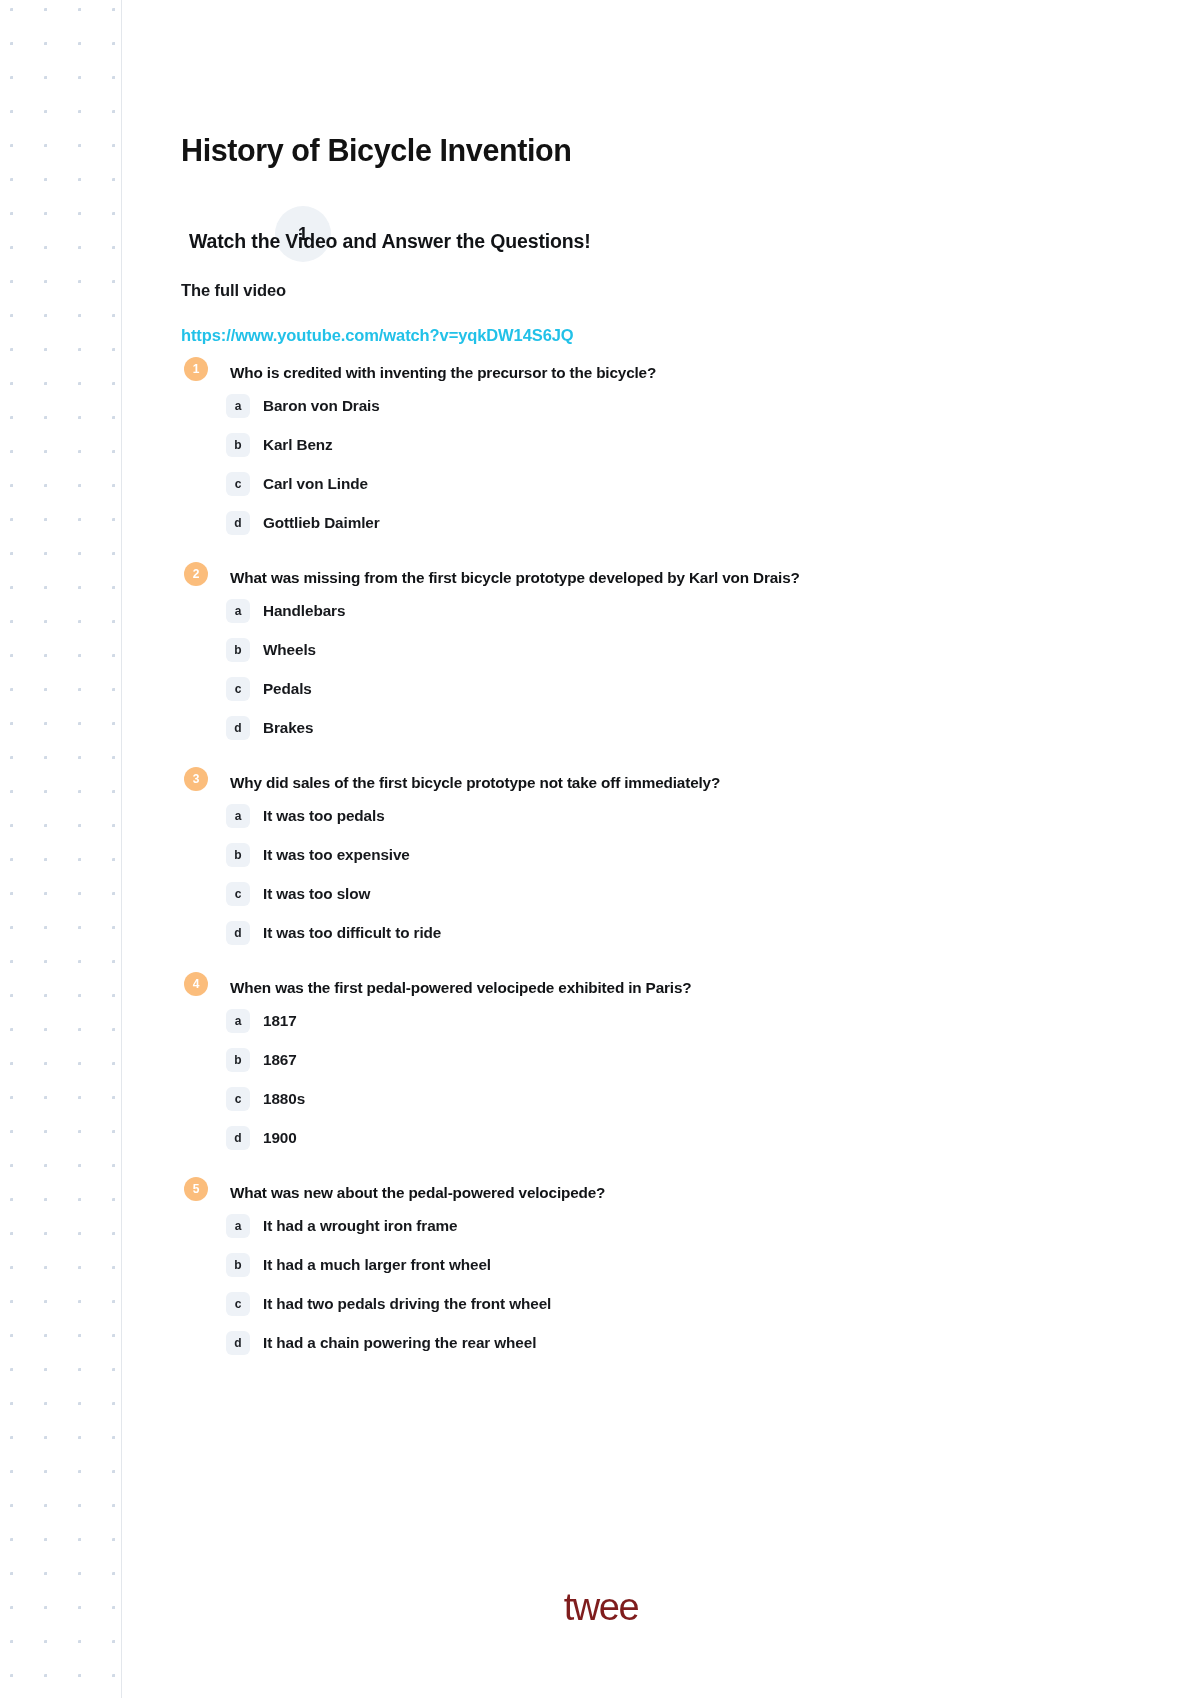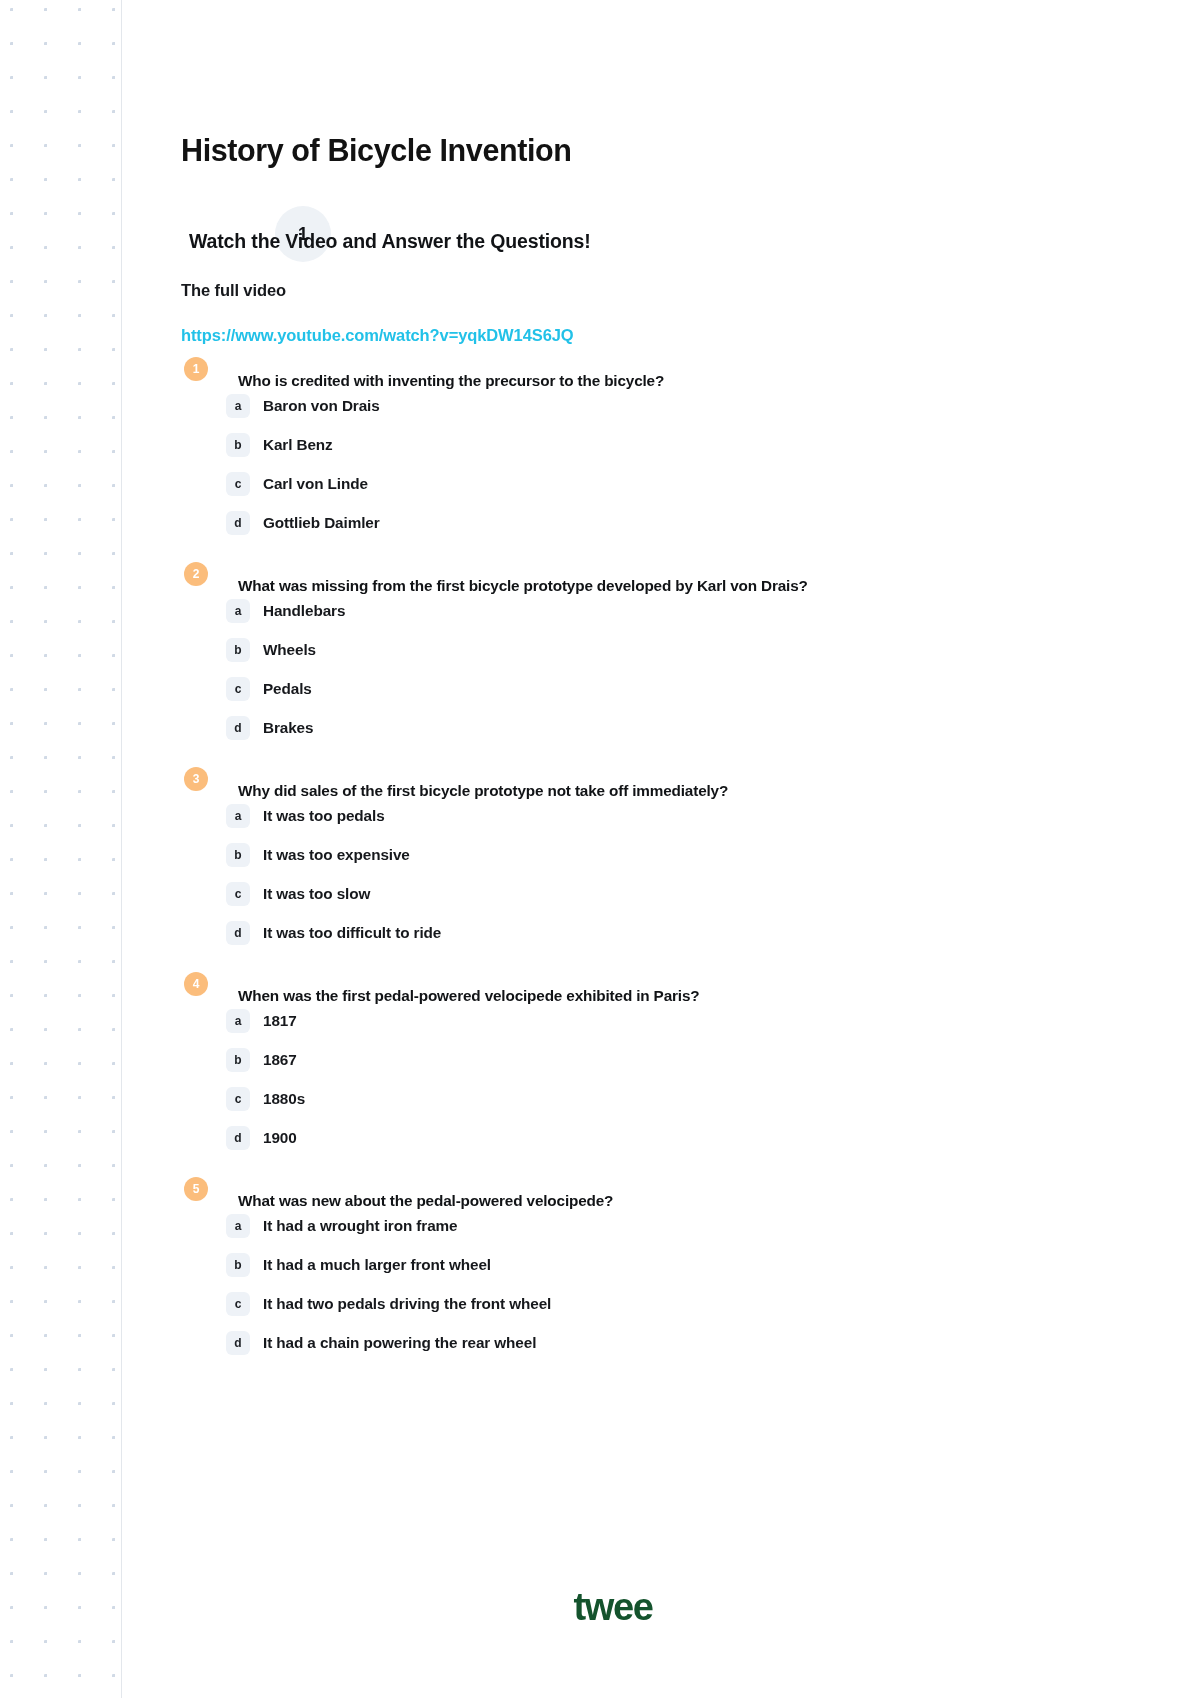--- a/index.html
+++ b/index.html
@@ -155,21 +155,21 @@
     display: flex;
     align-items: center;
     justify-content: center;
     font-size: 12px;
     font-weight: 800;
     color: #ffffff;
     line-height: 1;
   }
 
   .q-text {
-    margin: 12px;
+    margin: 4px;
     padding-left: 45px;
     font-size: 15.3px;
     font-weight: 800;
     color: #111316;
     letter-spacing: -0.15px;
     line-height: 24px;
     white-space: nowrap;
   }
 
   .options {
@@ -207,28 +207,28 @@
     font-size: 15.3px;
     font-weight: 600;
     color: #16181c;
     letter-spacing: -0.1px;
     white-space: nowrap;
   }
 
   
   #footer-logo {
     position: absolute;
-    left: 12px;
+    left: 0;
     top: 1586px;
     width: 840px;
     text-align: center;
     font-size: 38px;
-    font-weight: 700;
+    font-weight: 400;
     letter-spacing: -1.4px;
-    color: #14532d;
+    color: #7f1d1d;
   }
 </style>
 </head>
 <body>
 
 <div id="page">
 
   <div id="dot-margin"></div>
   <div id="margin-rule"></div>
 

